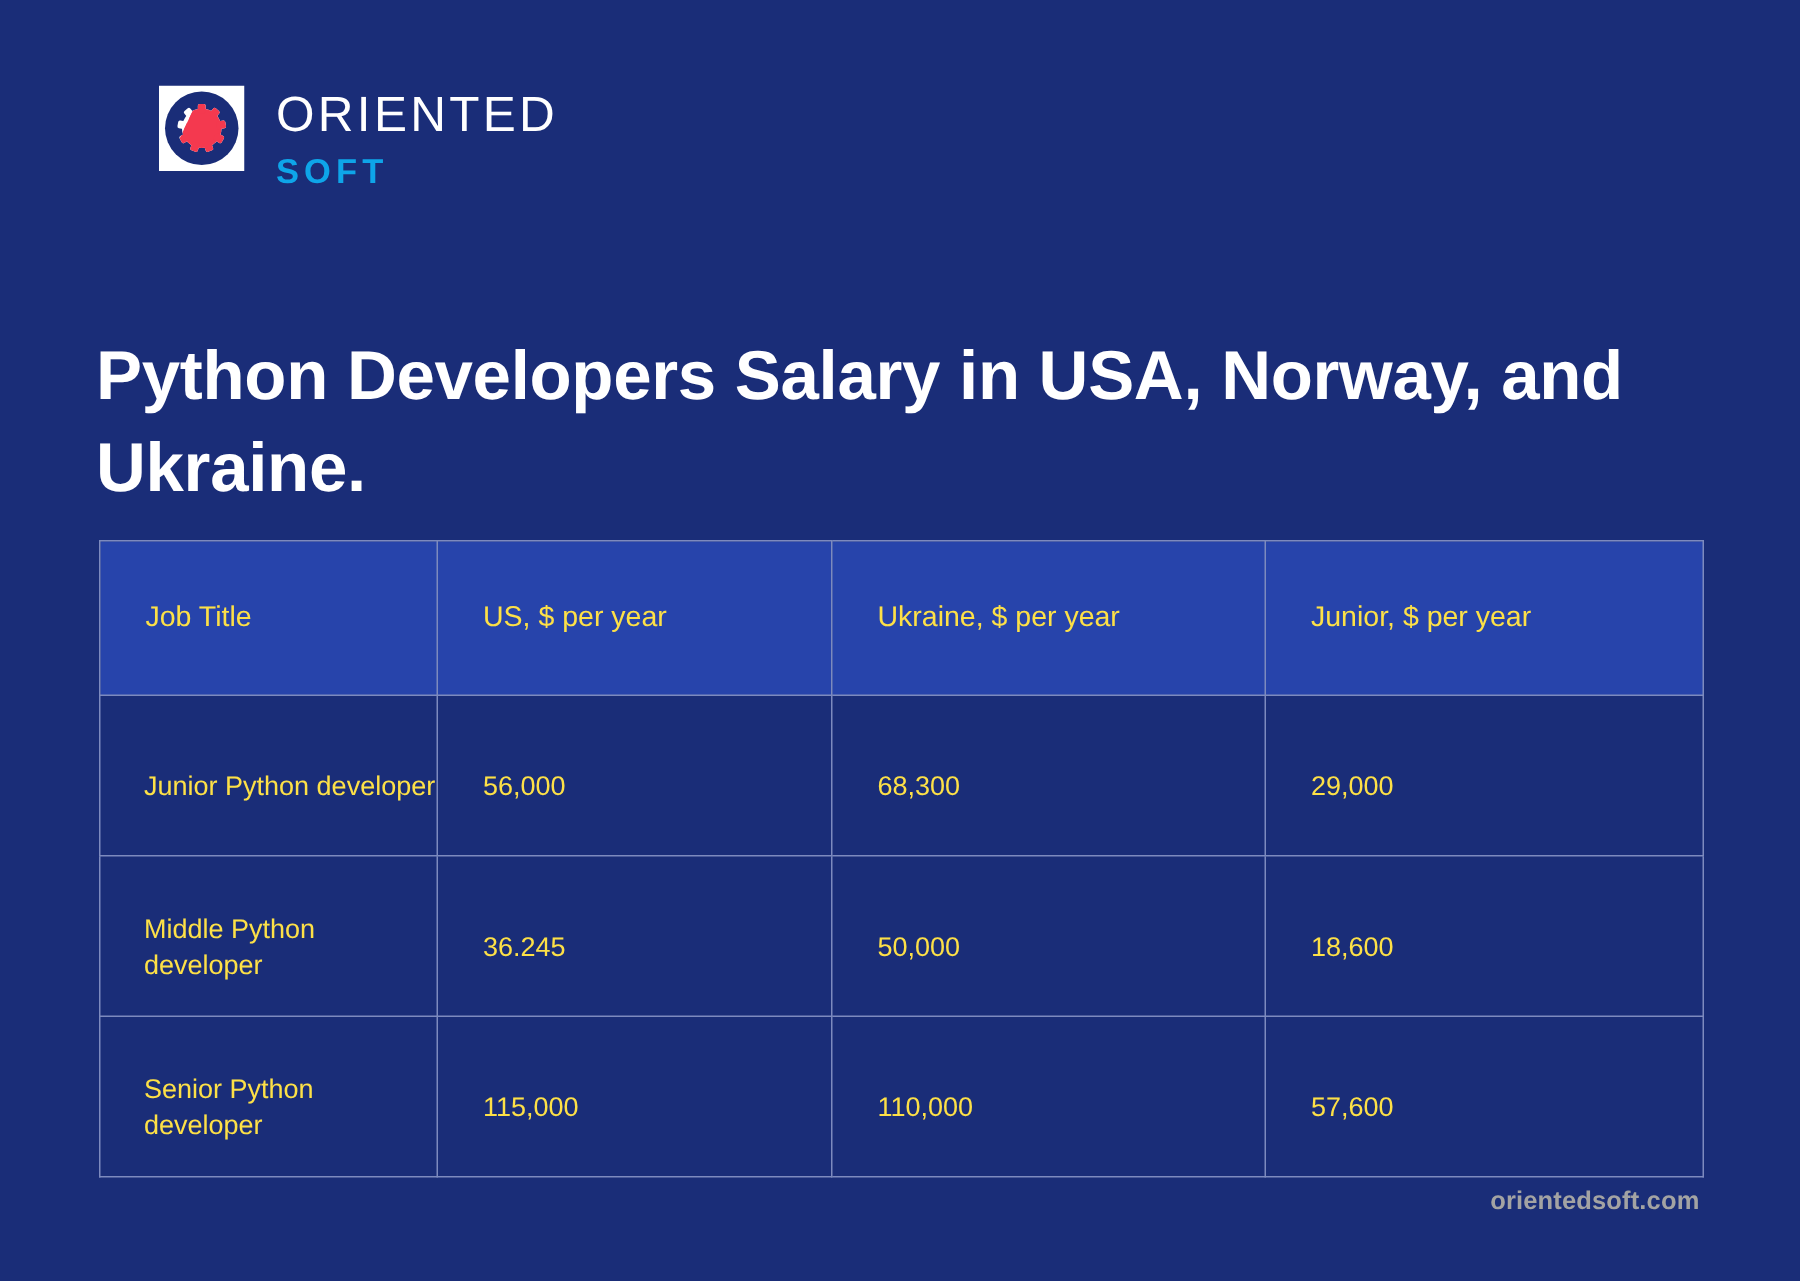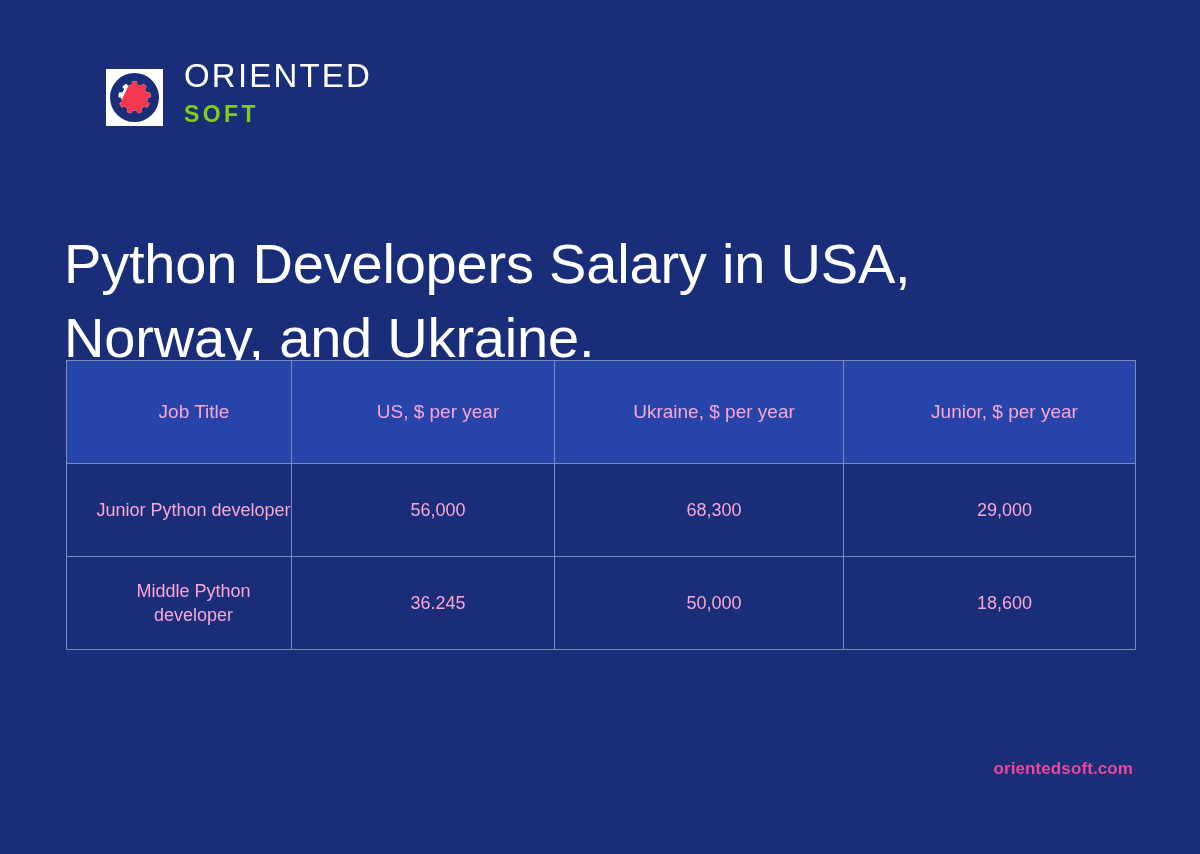--- a/index.html
+++ b/index.html
@@ -14,21 +14,21 @@
     overflow: hidden;
     position: relative;
   }
 
   
   .logo-block {
     position: absolute;
     left: 66px;
     top: 57px;
     display: flex;
-    align-items: flex-end;
+    align-items: flex-start;
     padding-left: 40px;
   }
   .logo-mark {
     width: 57px;
     height: 57px;
     position: relative;
     flex: 0 0 auto;
   }
   .logo-mark svg { display: block; }
   .logo-words {
@@ -40,86 +40,86 @@
   }
   .logo-primary {
     color: #ffffff;
     font-size: 33px;
     font-weight: 300;
     letter-spacing: 2.2px;
     line-height: 1;
     white-space: nowrap;
   }
   .logo-secondary {
-    color: #84cc16;
+    color: #0ea5e9;
     font-size: 23px;
     font-weight: 700;
     letter-spacing: 3.4px;
     line-height: 1;
     margin-top: 11px;
     white-space: nowrap;
   }
 
   
   .headline {
     position: absolute;
     left: 64px;
     top: 189px;
     width: 1030px;
     color: #ffffff;
-    font-size: 56px;
-    font-weight: 400;
+    font-size: 46px;
+    font-weight: 700;
     line-height: 1.33;
     letter-spacing: -0.2px;
   }
 
   
   .salary-table {
     position: absolute;
     left: 66px;
     top: 360px;
     width: 1069px;
     border-collapse: collapse;
     table-layout: fixed;
   }
   .salary-table th,
   .salary-table td {
     border: 1px solid #7d8abe;
-    text-align: center;
-    color: #f9a8d4;
+    text-align: left;
+    color: #fde047;
     font-weight: 400;
     vertical-align: middle;
   }
   .salary-table thead th {
     background: #2744ab;
     height: 102px;
     font-size: 19px;
     padding: 0 0 0 30px;
   }
   .salary-table tbody td {
     background: #1a2d78;
     height: 92px;
     font-size: 18px;
-    padding: 0 0 0 30px;
+    padding: 14px 0 0 30px;
     line-height: 1.35;
   }
   .salary-table tbody td.job-cell {
     padding-left: 29px;
   }
   .col-job    { width: 225px; }
   .col-us     { width: 263px; }
   .col-norway { width: 289px; }
   .col-ukr    { width: 292px; }
 
   
   .footer-url {
     position: absolute;
     right: 67px;
-    top: 759px;
-    color: #ec4899;
+    top: 791px;
+    color: #a3a3a3;
     font-size: 17px;
     font-weight: 700;
     letter-spacing: 0.1px;
     text-decoration: none;
   }
 </style>
 </head>
 <body>
 
 <div class="logo-block">
@@ -193,16 +193,22 @@
       <td>56,000</td>
       <td>68,300</td>
       <td>29,000</td>
     </tr>
     <tr>
       <td class="job-cell">Middle Python developer</td>
       <td>36.245</td>
       <td>50,000</td>
       <td>18,600</td>
     </tr>
+    <tr>
+      <td class="job-cell">Senior Python developer</td>
+      <td>115,000</td>
+      <td>110,000</td>
+      <td>57,600</td>
+    </tr>
   </tbody>
 </table>
 
 <a class="footer-url" href="#">orientedsoft.com</a>
 
 </body></html>

